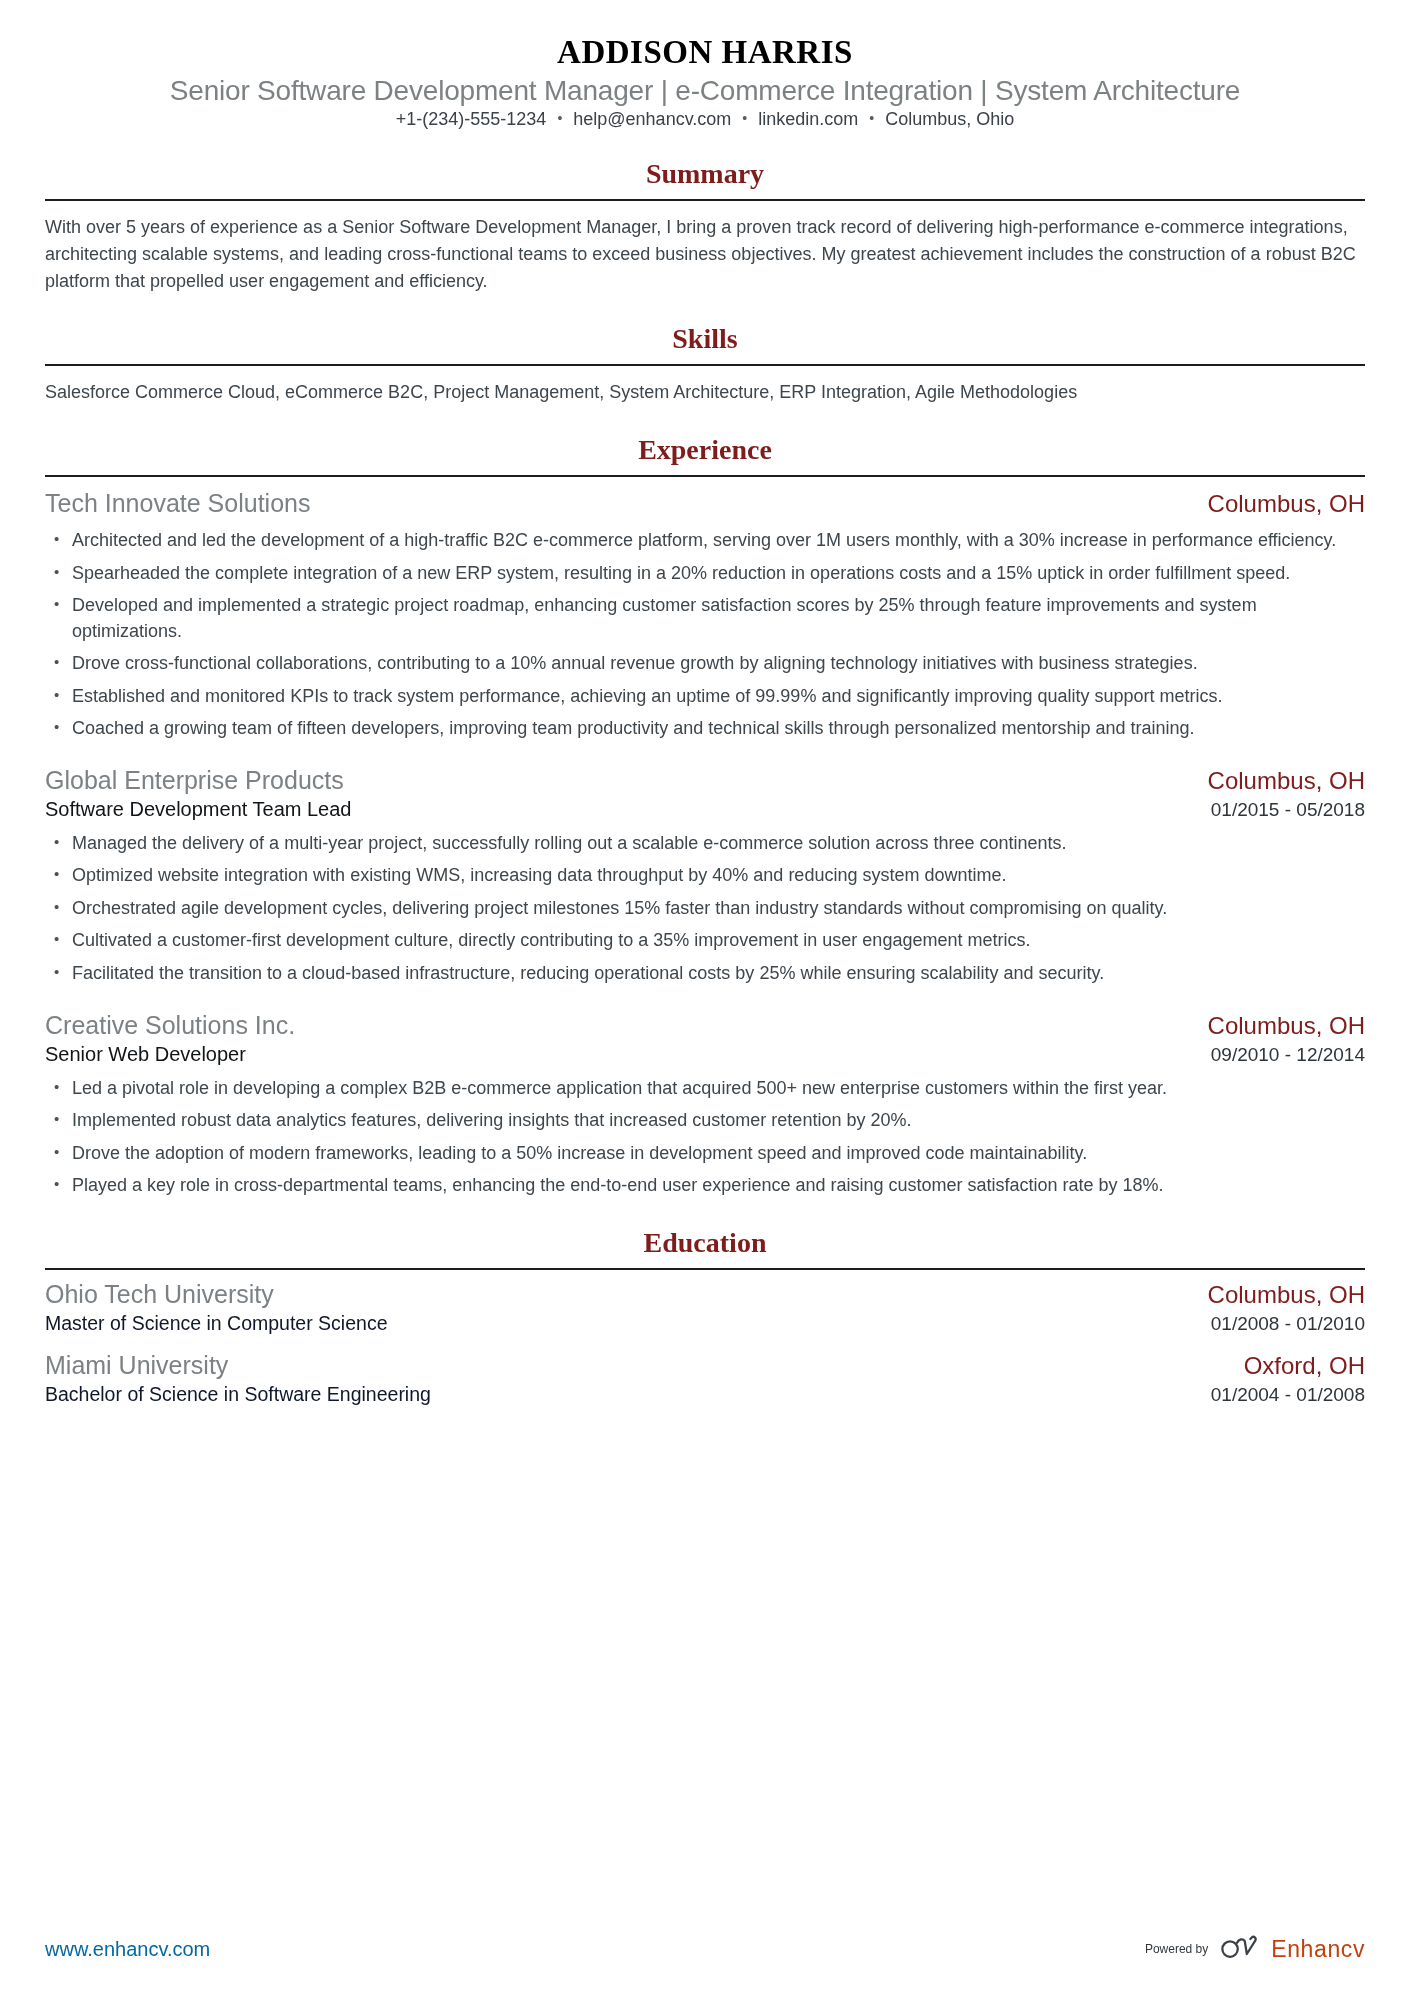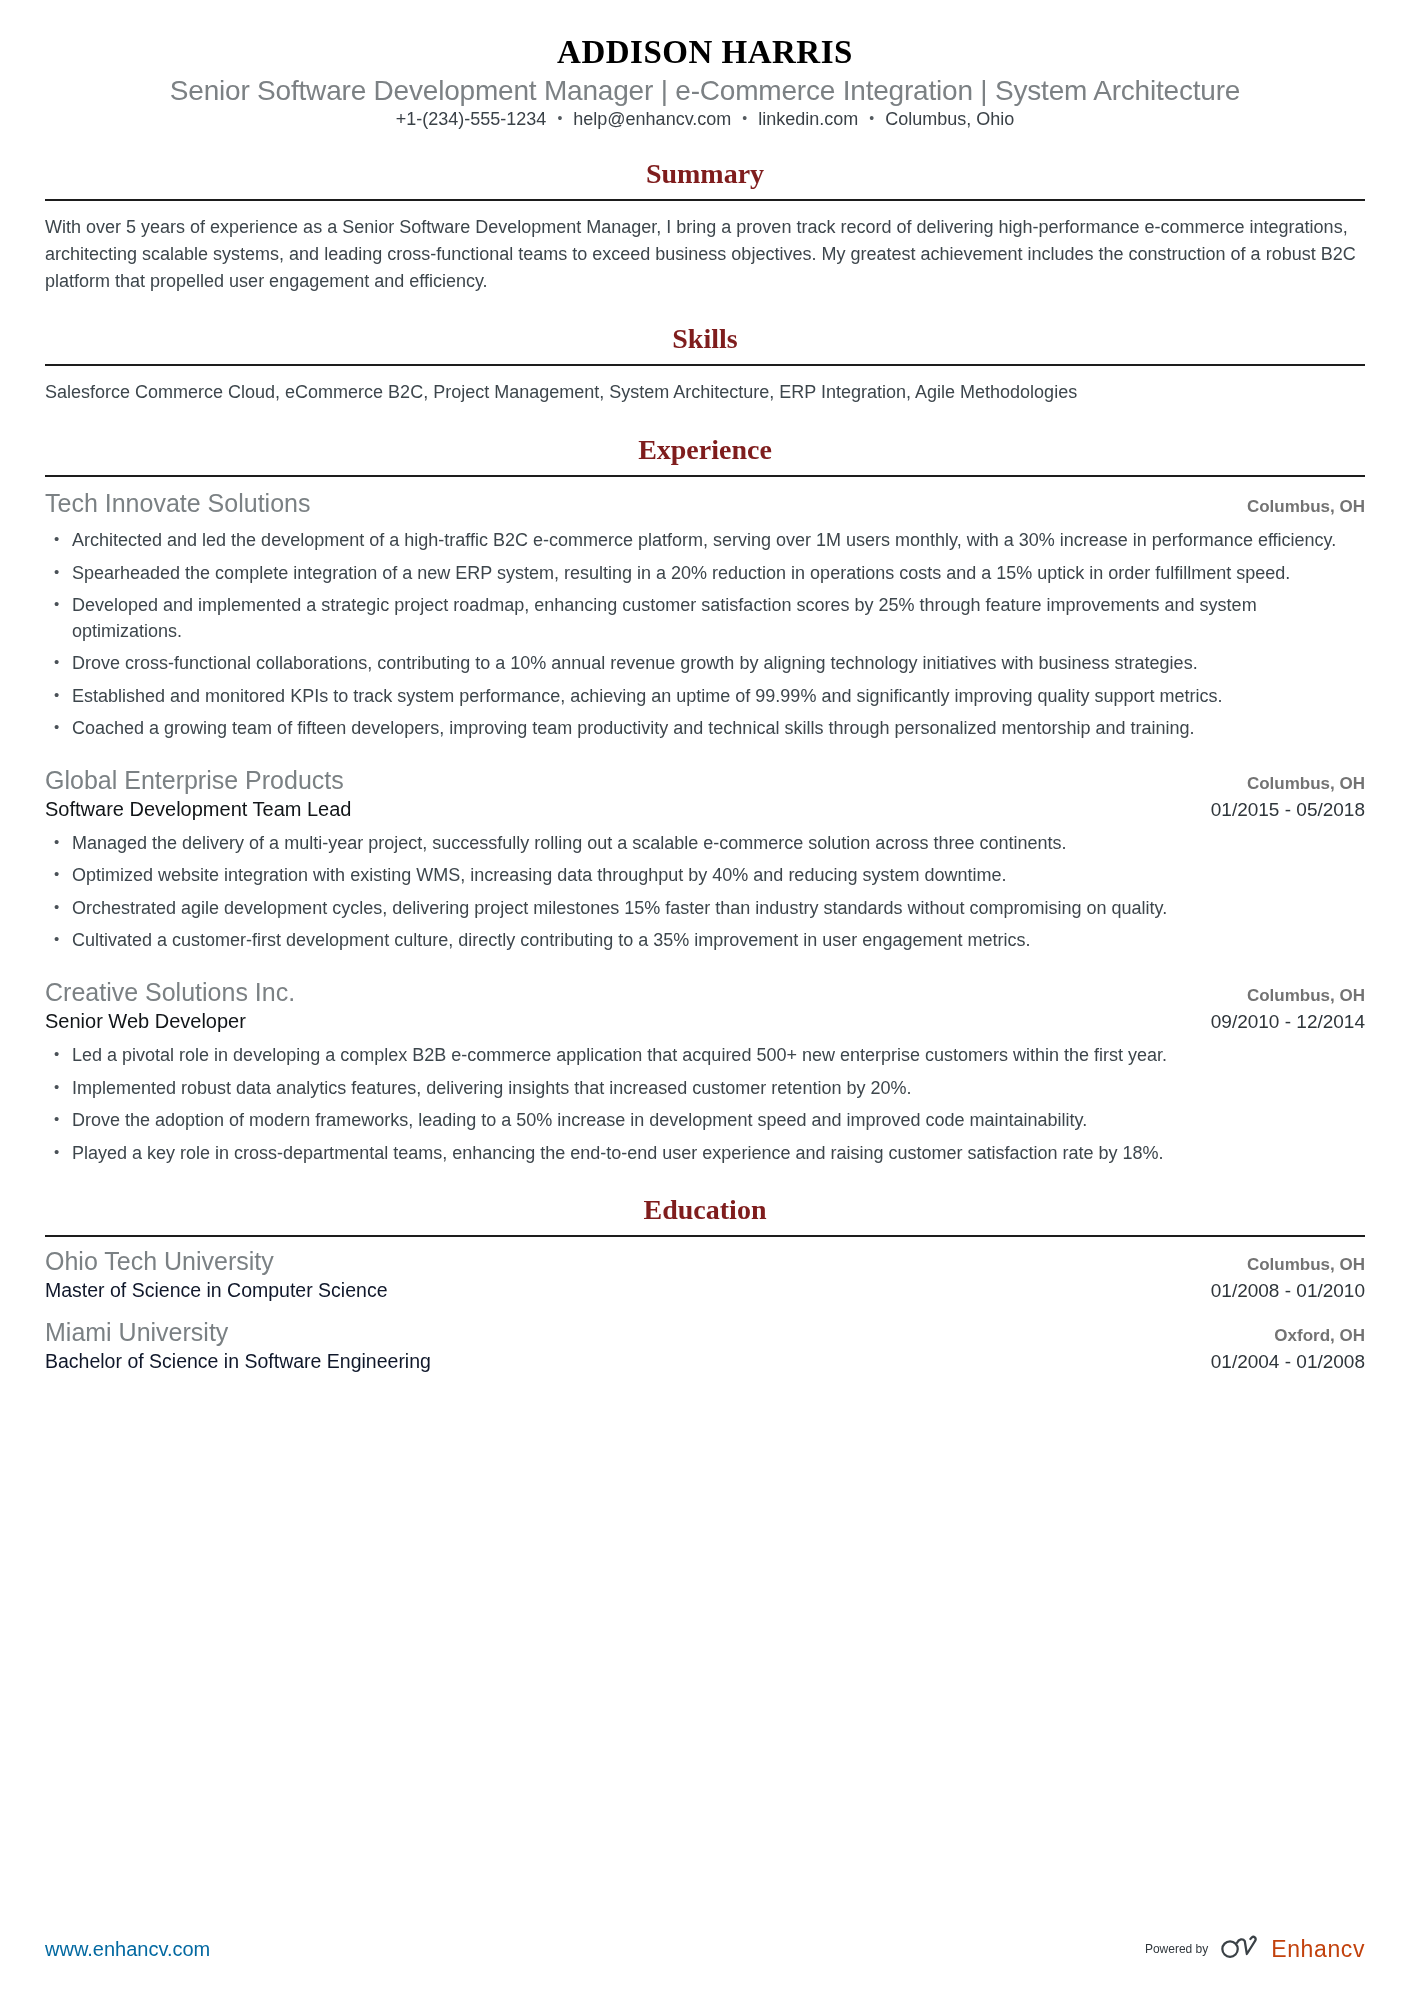--- a/index.html
+++ b/index.html
@@ -46,21 +46,21 @@
   }
   .rule { height:2px; background:#1d1d1d; }
   .sec-body { margin-top:13px; }
   .para { margin:0; font-size:18px; line-height:1.5; color:#3d464c; }
 
   
   .entry { margin-top:24px; }
   .entry.first { margin-top:12px; }
   .row { display:flex; justify-content:space-between; align-items:baseline; }
   .org { font-size:25px; font-weight:400; color:#7b8184; }
-  .where { font-size:17px; color:#737373;font-weight:bold; }
+  .where { font-size:24px; color:#7f1d1d; }
   .role { font-size:20px; color:#111518; margin-top:3px; }
   .when { font-size:19px; color:#2e353a; }
 
   ul.bullets { list-style:none; margin:10px 0 0 0; padding:0; }
   ul.bullets li {
     position:relative;
     padding-left:27px;
     font-size:18px; line-height:1.42;
     color:#3d464c;
     margin-bottom:7px;
@@ -141,20 +141,21 @@
       </div>
       <div class="row">
         <span class="role">Software Development Team Lead</span>
         <span class="when">01/2015 - 05/2018</span>
       </div>
       <ul class="bullets">
         <li>Managed the delivery of a multi-year project, successfully rolling out a scalable e-commerce solution across three continents.</li>
         <li>Optimized website integration with existing WMS, increasing data throughput by 40% and reducing system downtime.</li>
         <li>Orchestrated agile development cycles, delivering project milestones 15% faster than industry standards without compromising on quality.</li>
         <li>Cultivated a customer-first development culture, directly contributing to a 35% improvement in user engagement metrics.</li>
+        <li>Facilitated the transition to a cloud-based infrastructure, reducing operational costs by 25% while ensuring scalability and security.</li>
       </ul>
     </div>
 
     <div class="entry">
       <div class="row">
         <span class="org">Creative Solutions Inc.</span>
         <span class="where">Columbus, OH</span>
       </div>
       <div class="row">
         <span class="role">Senior Web Developer</span>

